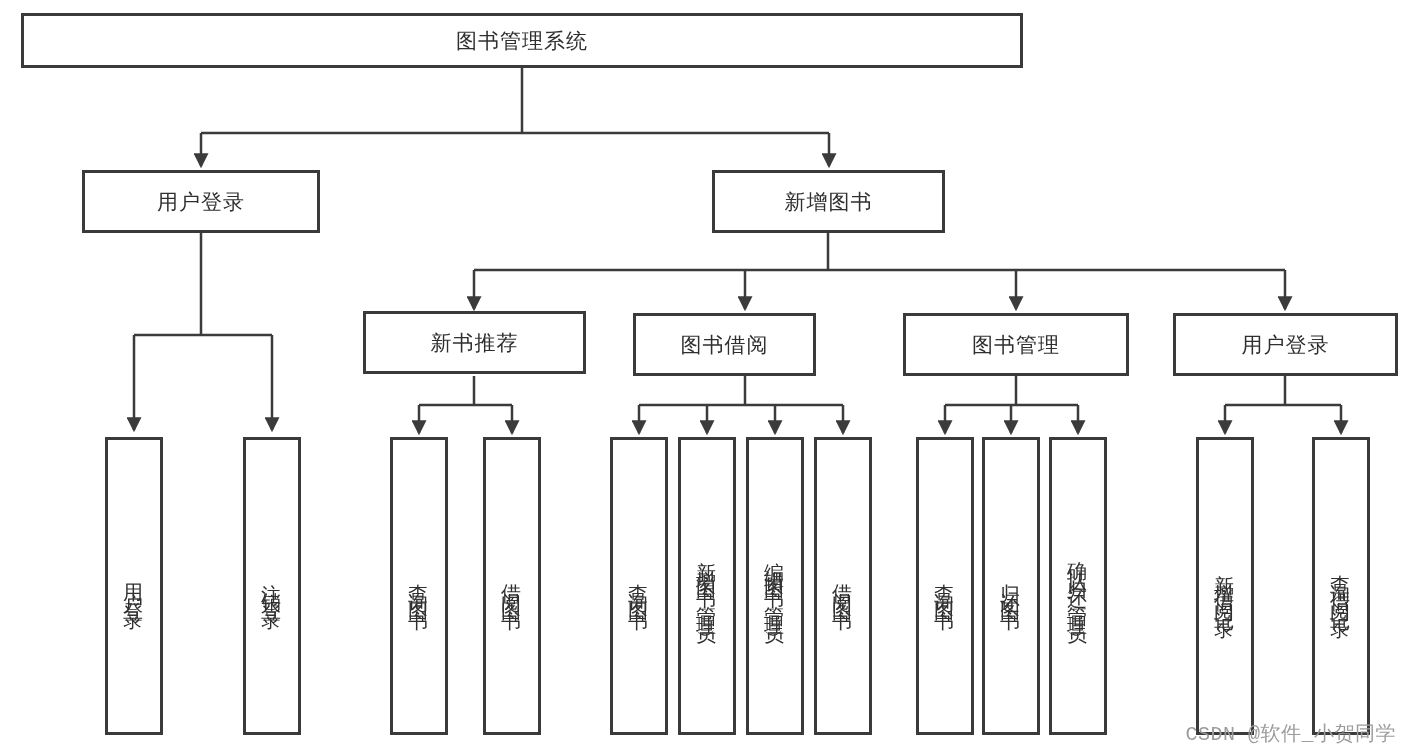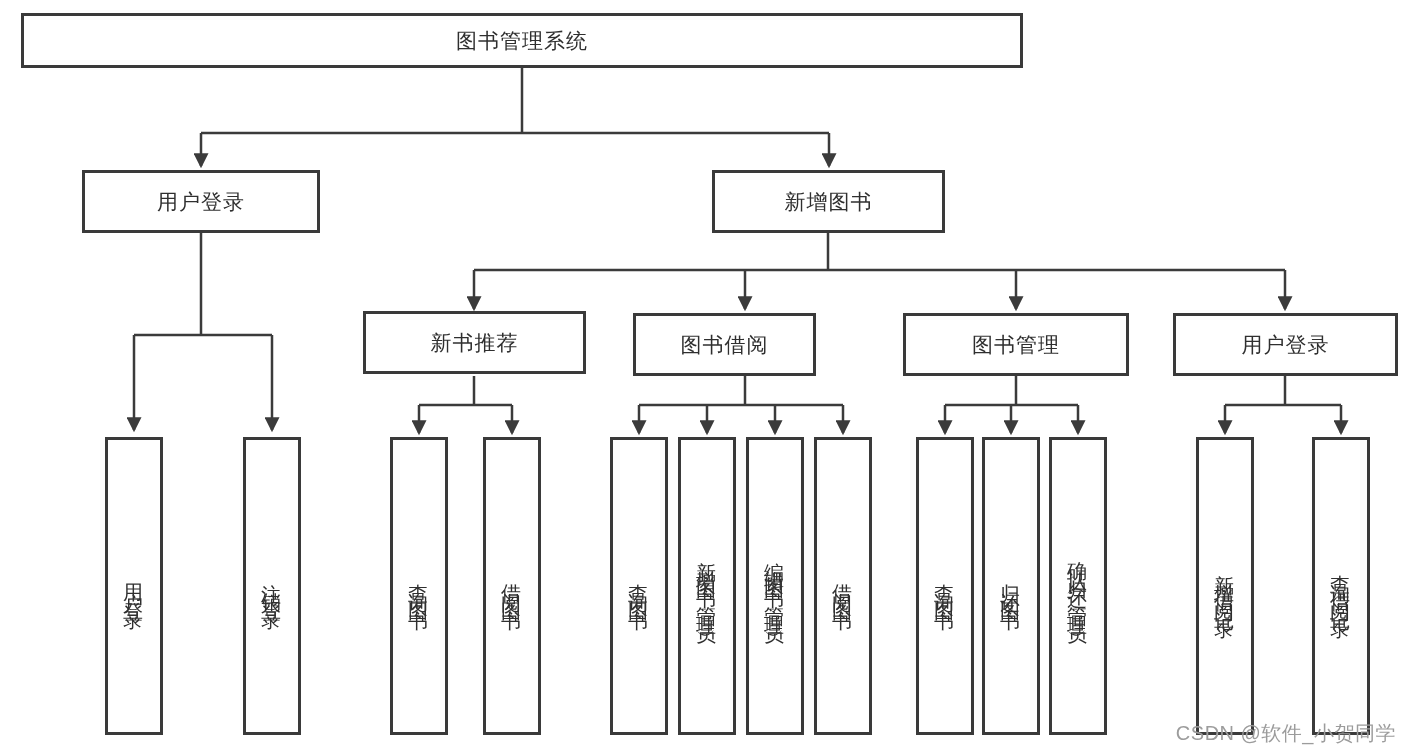--- a/index.html
+++ b/index.html
@@ -14,21 +14,21 @@
     display:flex; align-items:center; justify-content:center;
     color:#2f2f2f; font-size:21px; letter-spacing:1px; white-space:nowrap;
   }
   .node.leaf {
     writing-mode:vertical-rl; text-orientation:mixed;
     font-size:20px; letter-spacing:9px; white-space:normal;
     border-width:3px;
   }
   .watermark {
     position:absolute; right:9px; bottom:0px; font-size:20px;
-    color:#9c9c9c; letter-spacing:0.5px; z-index:5;
+    color:#9c9c9c; letter-spacing:0.5px; z-index:5;font-family:Liberation Mono, monospace;
   }
 </style>
 </head>
 <body>
 
 <div class="canvas">
 
   <svg class="connectors" width="1405" height="747" aria-hidden="true">
     <defs>
       <marker id="ah" viewBox="0 0 10 10" refX="8.5" refY="5" markerWidth="21" markerHeight="15" orient="auto" markerUnits="userSpaceOnUse">

